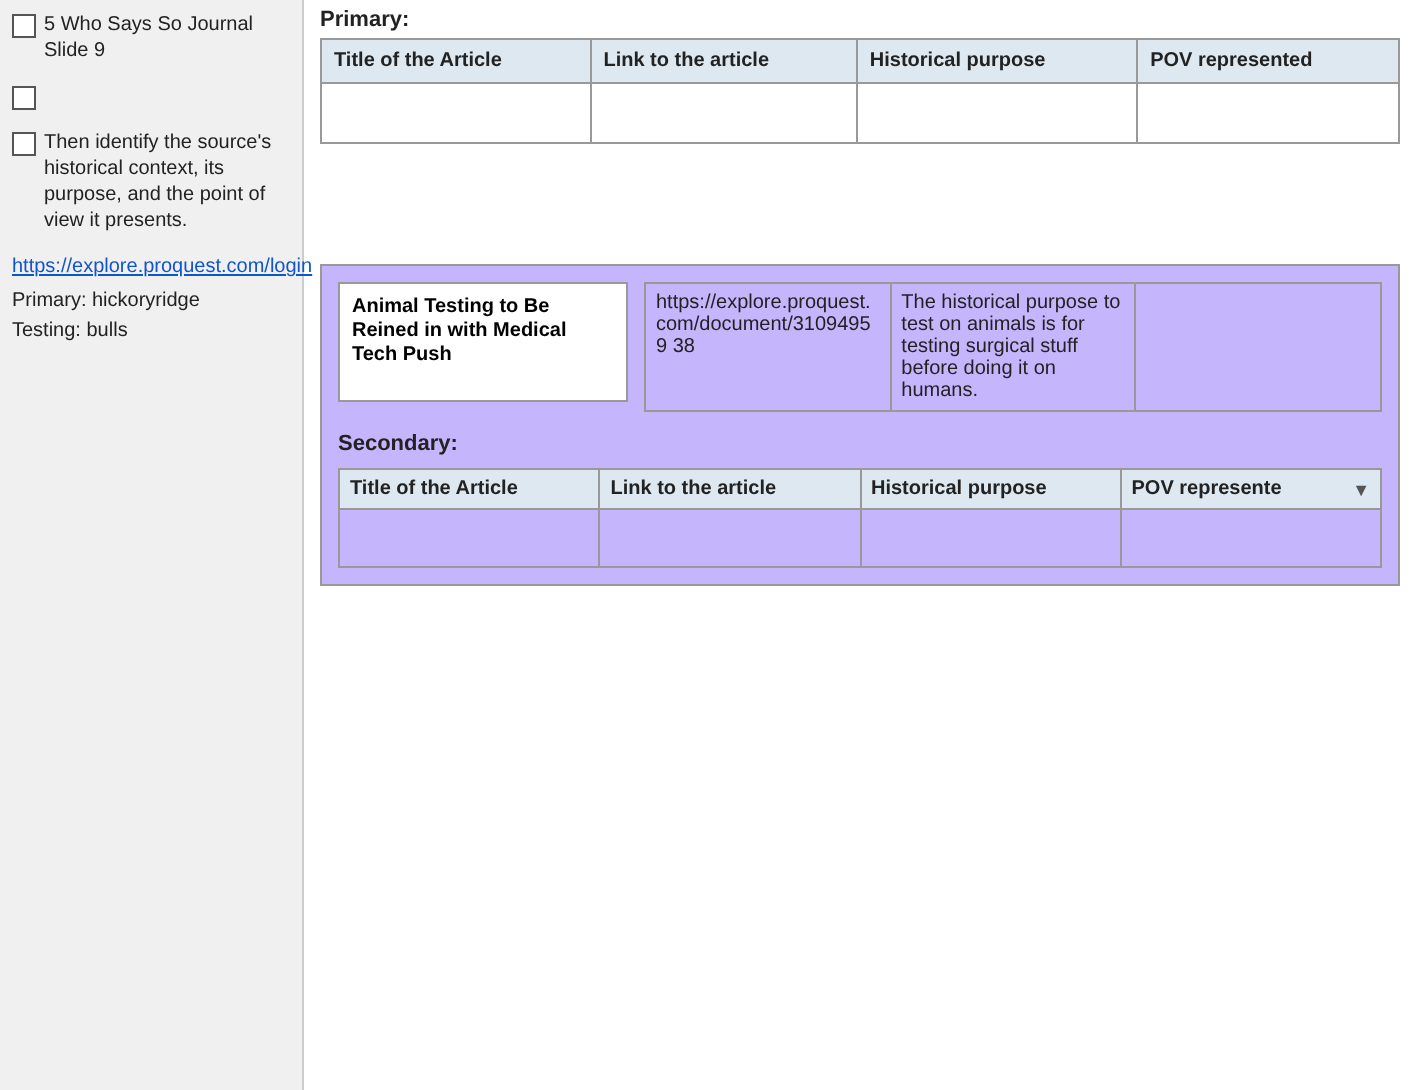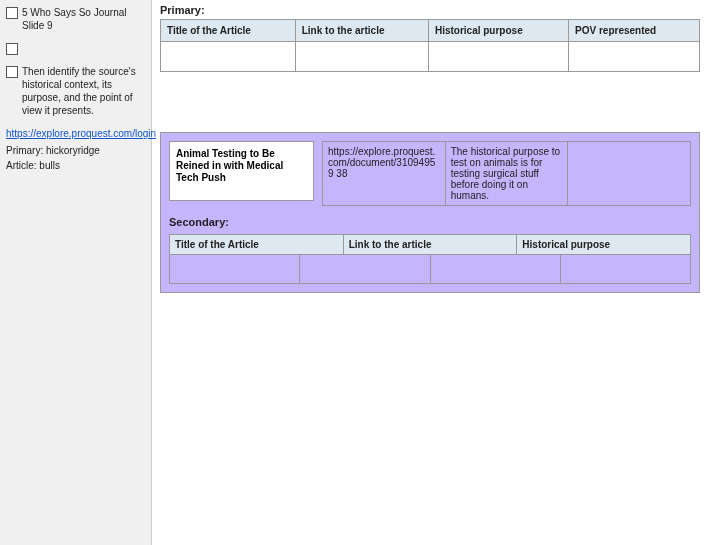--- a/index.html
+++ b/index.html
@@ -223,21 +223,21 @@
     <div class="sidebar-item">
       <div class="checkbox"></div>
       <span class="sidebar-text">Then identify the source's historical context, its purpose, and the point of view it presents.</span>
     </div>
 
     <div style="margin-top:6px;">
       <a class="sidebar-link">https://explore.proquest.com/login</a>
     </div>
     <div class="sidebar-credentials">
       <span>Primary: </span><span>hickoryridge</span><br>
-      <span>Article: </span><span>bulls</span>
+      <span>Testing: </span><span>bulls</span>
     </div>
 
   </div>
 
   <div class="main-content">
 
     <div class="primary-section">
       <div class="primary-label">Primary:</div>
       <table class="data-table">
         <thead>
@@ -281,20 +281,24 @@
 
       </div>
 
       <div style="margin-top: 8px;">
         <div class="secondary-label">Secondary:</div>
 
         <div class="col-header-row">
           <div class="col-header-cell">Title of the Article</div>
           <div class="col-header-cell">Link to the article</div>
           <div class="col-header-cell">Historical purpose</div>
+          <div class="col-header-cell with-dropdown">
+            <span>POV represente</span>
+            <span class="dropdown-arrow">▼</span>
+          </div>
         </div>
 
         <div class="content-row">
           <div class="content-cell">&nbsp;</div>
           <div class="content-cell">&nbsp;</div>
           <div class="content-cell">&nbsp;</div>
           <div class="content-cell">&nbsp;</div>
         </div>
 
       </div>

